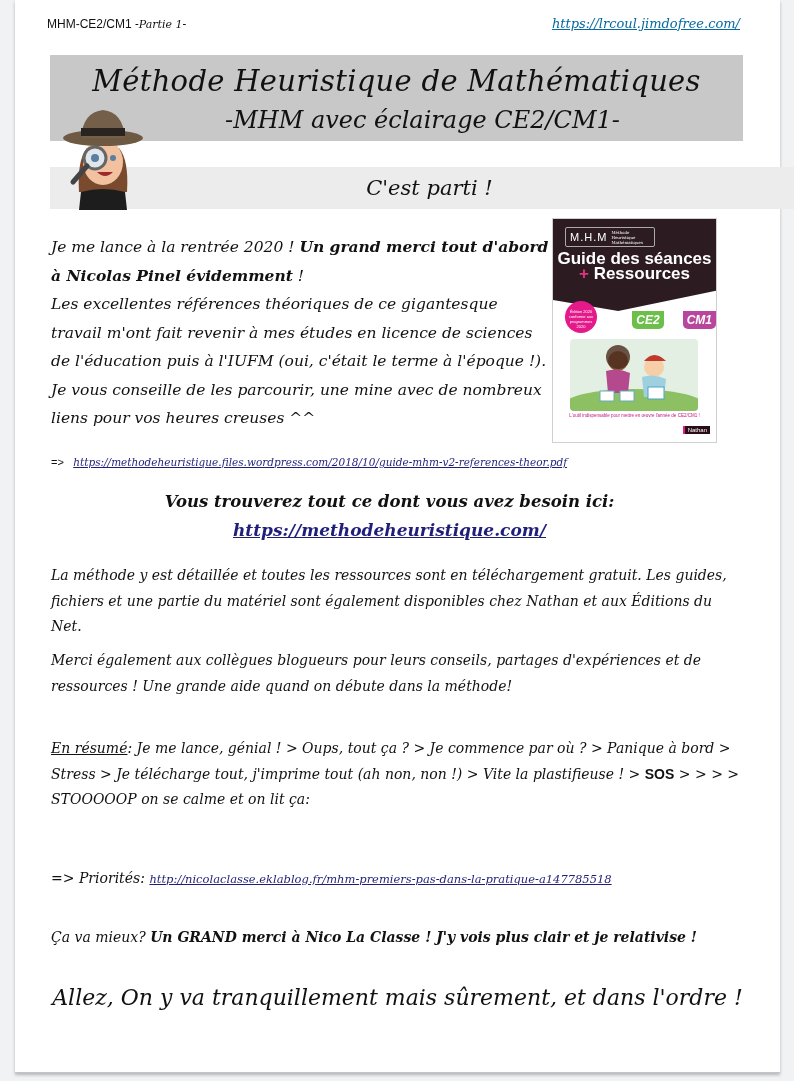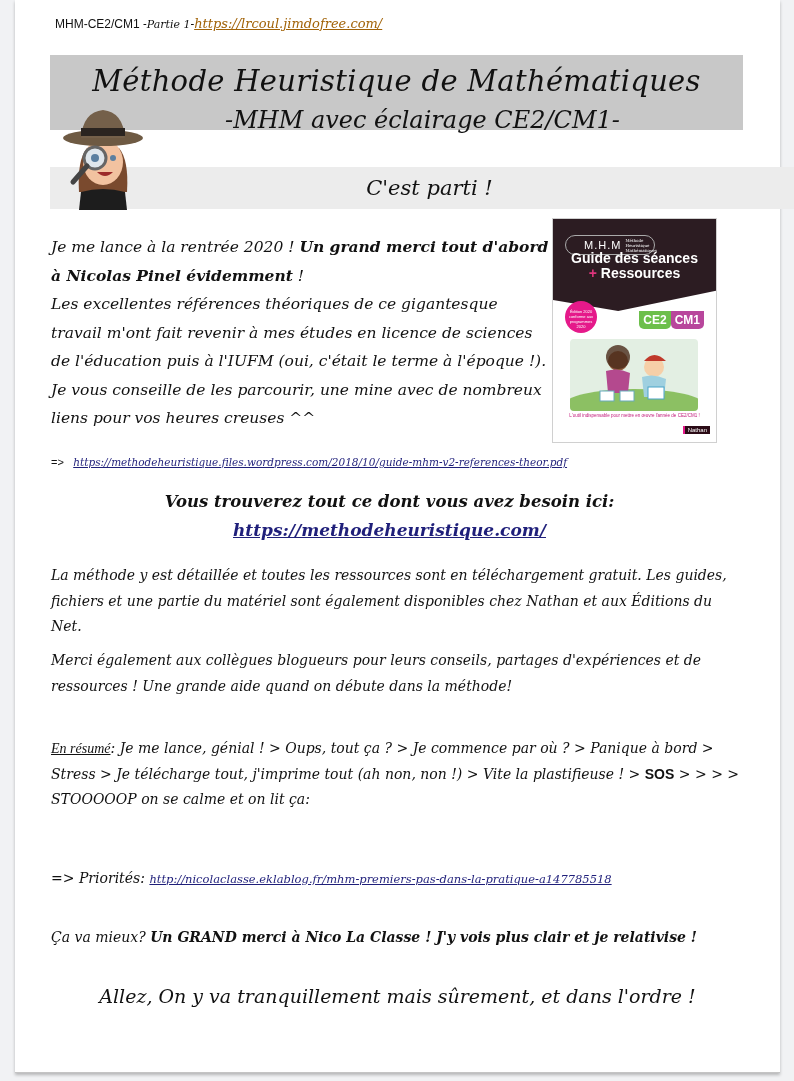--- a/index.html
+++ b/index.html
@@ -14,30 +14,30 @@
     position: absolute;
     left: 15px; top: 0;
     width: 765px; height: 1073px;
     background: #ffffff;
     box-shadow: 0 2px 3px rgba(0,0,0,0.25);
     border-bottom: 1px solid #c4c4c4;
   }
   .hand { font-family: "DejaVu Serif", serif; font-style: italic; }
 
   .topline {
-    position: absolute; top: 16px; left: 40px; right: 40px;
-    display: flex; justify-content: flex-start; align-items: baseline;
+    position: absolute; top: 16px; left: 32px; right: 40px;
+    display: flex; justify-content: space-between; align-items: baseline;
     font-size: 12px;
   }
   .topline .left { font-family: "Liberation Sans", sans-serif; font-size: 12px; }
   .topline .left i { font-family: "DejaVu Serif", serif; font-size: 11px; }
-  .topline a { color: #a16207; text-decoration: underline; font-style: italic; font-size: 13px; }
+  .topline a { color: #0369a1; text-decoration: underline; font-style: italic; font-size: 13px; }
 
   .banner-main {
-    position: absolute; left: 35px; top: 55px; width: 693px; height: 75px;
+    position: absolute; left: 35px; top: 55px; width: 693px; height: 86px;
     background: #c8c8c8;
     text-align: center;
   }
   .banner-main .t1 {
     font-family: "DejaVu Serif", serif; font-style: italic;
     font-size: 29px; line-height: 40px; padding-top: 6px; letter-spacing: 0.3px;
   }
   .banner-main .t2 {
     font-family: "DejaVu Serif", serif; font-style: italic;
     font-size: 24px; line-height: 38px; padding-left: 52px;
@@ -61,36 +61,36 @@
     position: absolute; left: 537px; top: 218px; width: 165px; height: 225px;
     border: 1px solid #d0d0d0; background: #fff; overflow: hidden;
   }
   .book .top {
     height: 82px; background: #2c1c22; position: relative; color: #fff;
     clip-path: polygon(0 0, 100% 0, 100% 78%, 40% 100%, 0 88%);
     height: 92px;
   }
   .book .logo {
     position: absolute; left: 12px; top: 8px; width: 90px; height: 20px;
-    border: 1px solid #aaa; border-radius: 10px; font-size: 8px;
-    display: flex; align-items: center; padding-left: 18px; gap: 4px; margin-top: 8px;
+    border: 1px solid #aaa; border-radius: 2px; font-size: 8px;
+    display: flex; align-items: center; padding-left: 4px; gap: 4px;
   }
   .book .logo .mhm { font-family: "Liberation Sans", sans-serif; font-size: 11px; letter-spacing: 1px; }
   .book .logo .words { font-size: 4px; line-height: 5px; }
   .book .guide {
     position: absolute; left: 0; right: 0; top: 32px; text-align: center;
-    font-family: "Liberation Sans", sans-serif; font-weight: bold; font-size: 14px; line-height: 15px;
+    font-family: "Liberation Sans", sans-serif; font-weight: bold; font-size: 17px; line-height: 15px;
   }
   .book .guide .plus { color: #e0357e; }
   .book .edition {
     position: absolute; left: 12px; top: 82px; width: 32px; height: 32px; border-radius: 50%;
     background: #e5198a; color: #fff; font-size: 4px; text-align: center; padding-top: 8px;
     font-family: "Liberation Sans", sans-serif;
   }
-  .book .levels { position: absolute; right: 12px; top: 92px; display: flex; gap: 0; }
+  .book .levels { position: absolute; right: 0; top: 92px; display: flex; gap: 19px; font-style: italic; }
   .book .lvl {
     font-family: "Liberation Sans", sans-serif; font-weight: bold; font-size: 12px; color: #fff;
     padding: 2px 4px; border-radius: 0 0 5px 5px;
   }
   .book .illus {
     position: absolute; left: 17px; top: 120px; width: 128px; height: 72px;
     background: #e3efe3; border-radius: 4px; overflow: hidden;
   }
   .book .tagline {
     position: absolute; left: 0; right: 0; top: 194px; text-align: center;
@@ -113,25 +113,25 @@
     position: absolute; left: 15px; right: 31px; top: 488px; text-align: center;
   }
   .center-block .q { font-size: 16.5px; font-style: italic; font-weight: bold; line-height: 28px; }
   .center-block a { font-size: 17px; font-weight: bold; line-height: 28px; }
 
   .para {
     position: absolute; left: 36px; width: 690px;
     font-size: 14px; line-height: 25.5px; font-style: italic;
   }
   .para .sos { font-family: "Liberation Sans", sans-serif; font-style: normal; font-weight: bold; }
-  .para u { text-decoration: underline; font-family: Liberation Serif, serif; }
+  .para u { text-decoration: underline; }
   .para .rlink { font-size: 11.5px; }
   .closing {
     position: absolute; left: 15px; right: 15px; top: 985px; text-align: center;
-    font-size: 19px; font-style: italic;
+    font-size: 22px; font-style: italic;
   }
 </style>
 </head>
 <body>
 
 <div class="sheet">
 
   <div class="topline">
     <span class="left">
       <span>MHM-CE2/CM1</span>

